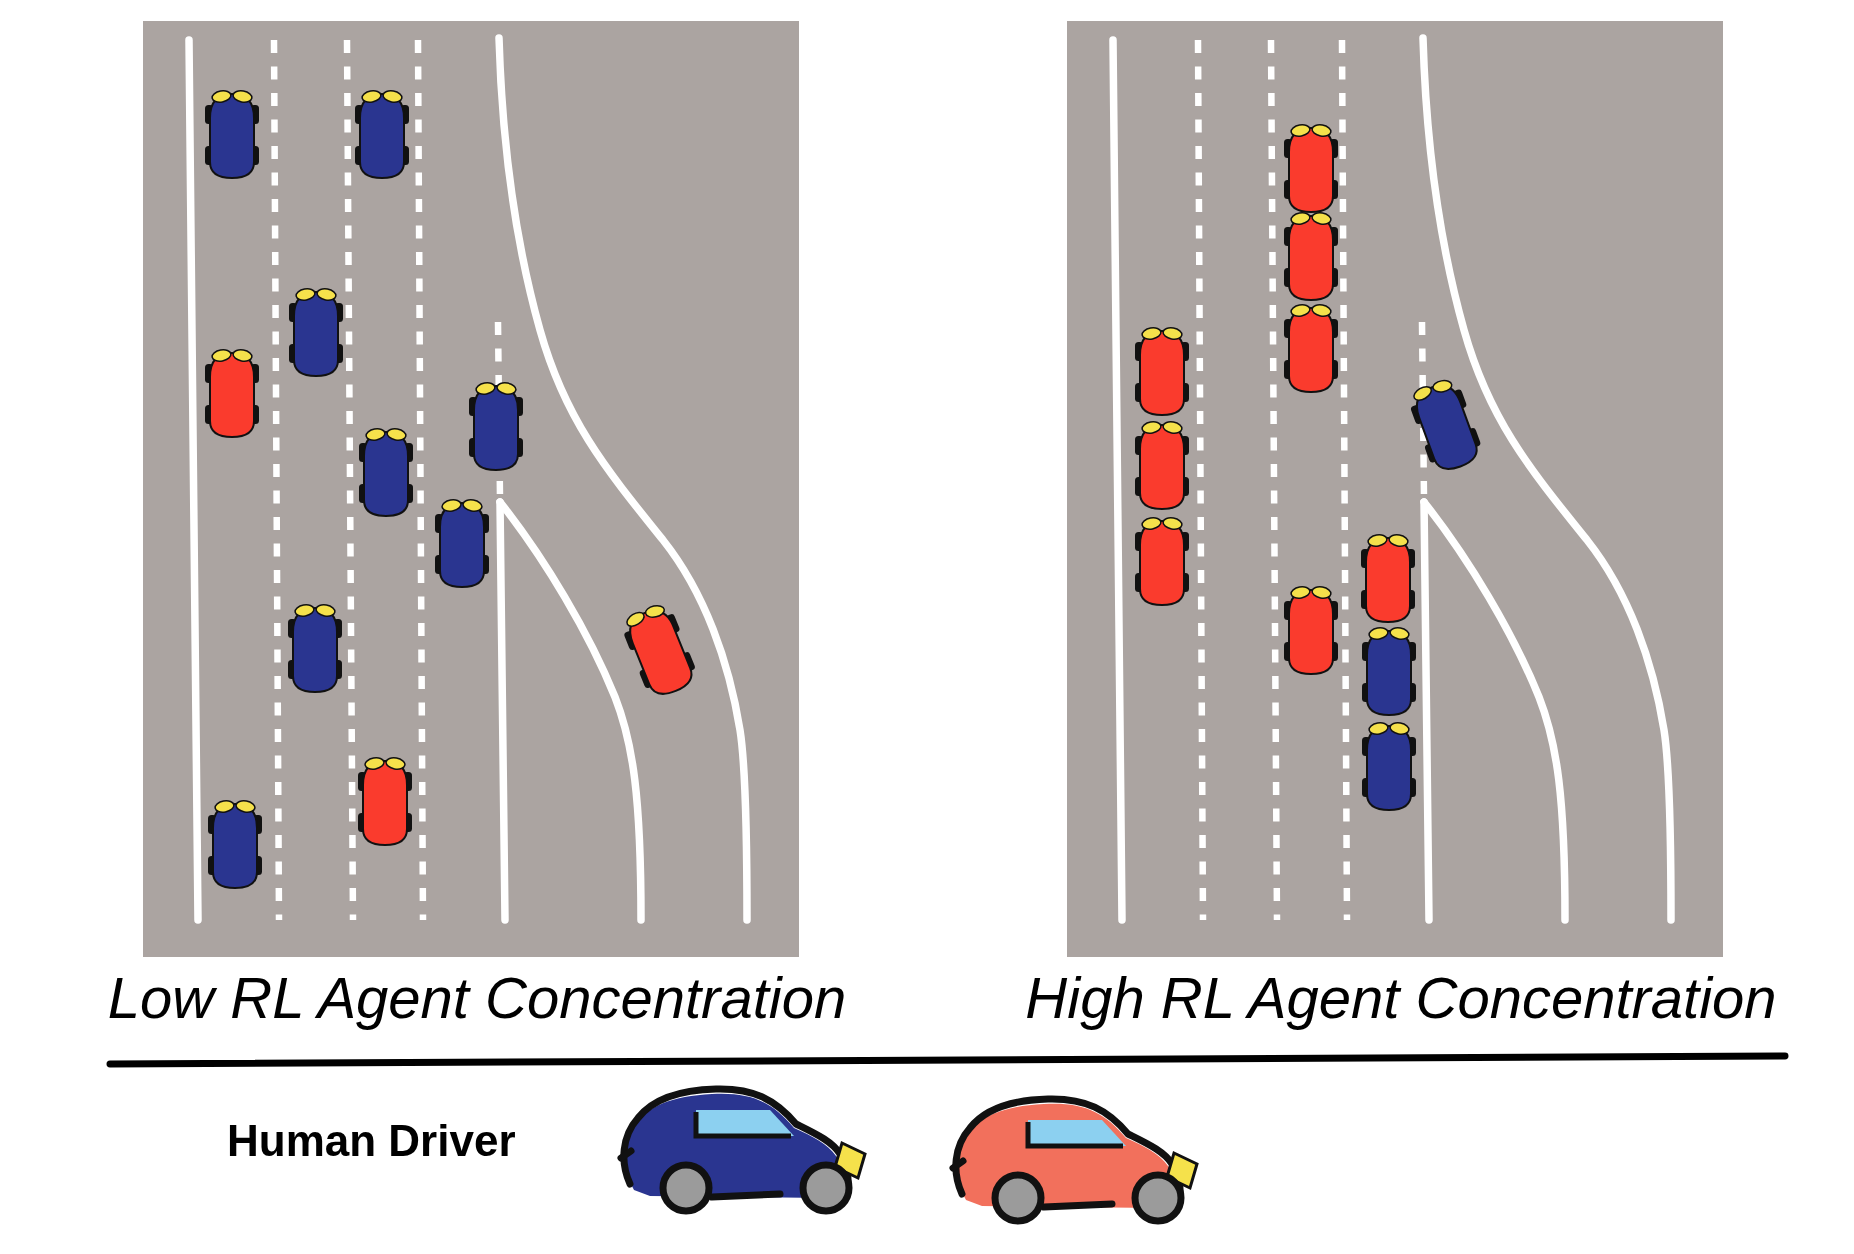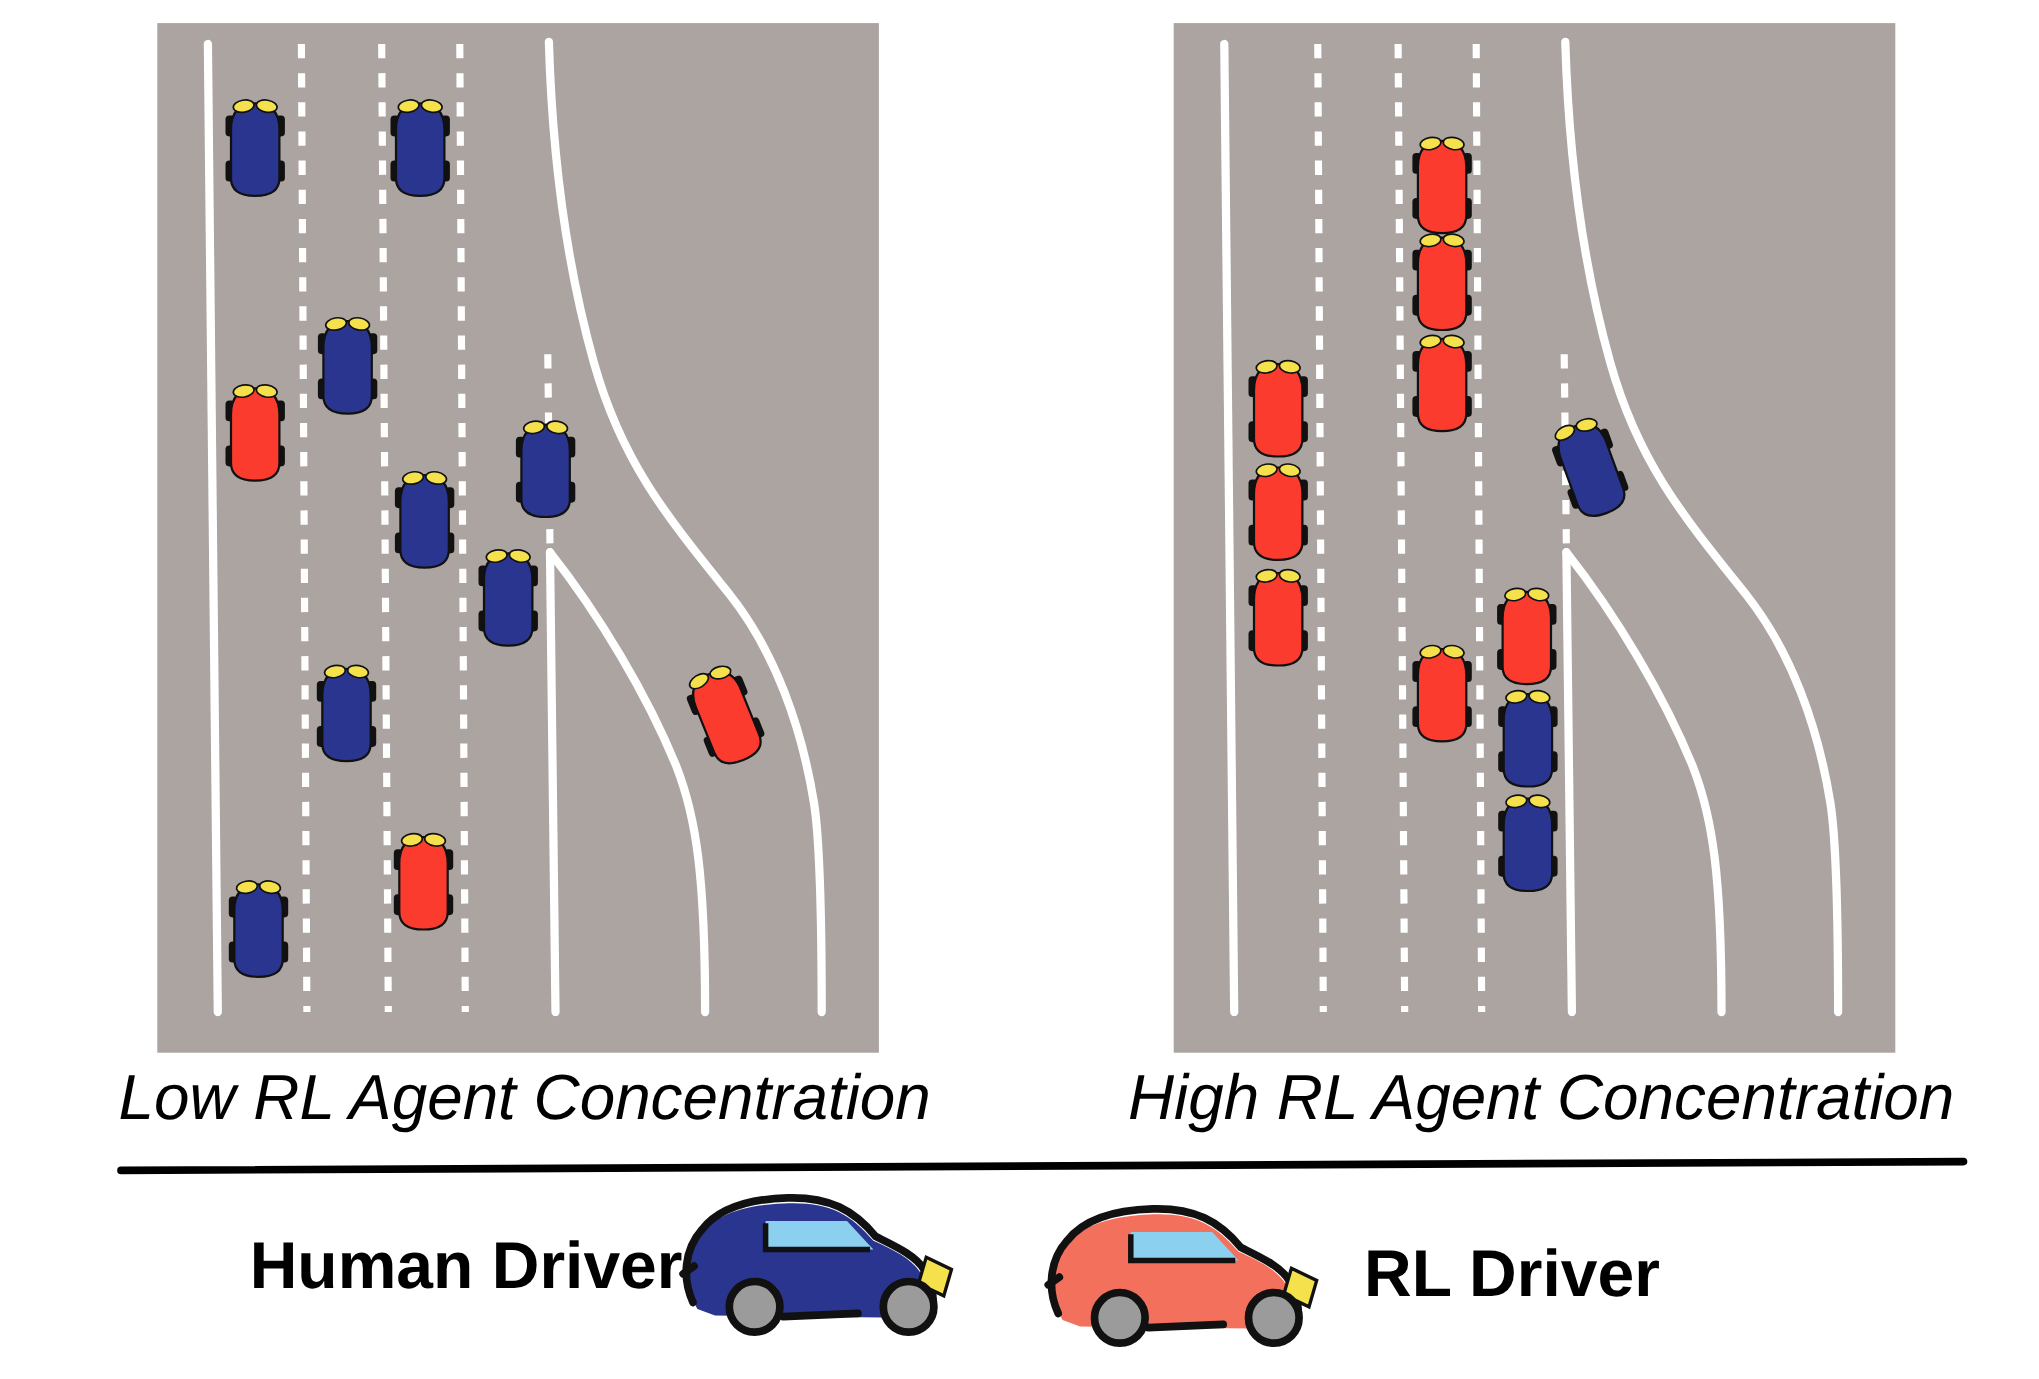--- a/index.html
+++ b/index.html
@@ -3,21 +3,21 @@
 <meta charset="utf-8">
 <style>
   html,body { margin:0; padding:0; background:#fff; }
   .figure { position:relative; width:1854px; height:1254px; background:#fff; overflow:hidden;
             font-family:"Liberation Sans", sans-serif; }
   svg.scene { position:absolute; left:0; top:0; }
   .caption { position:absolute; top:964px; width:760px; text-align:center;
              font-style:italic; font-weight:400; font-size:58px; color:#000; white-space:nowrap; }
   .caption-left  { left:97px; }
   .caption-right { left:1021px; }
-  .legend-label { position:absolute; font-weight:700; font-size:60px; color:#000; white-space:nowrap; }
+  .legend-label { position:absolute; font-weight:700; font-size:44px; color:#000; white-space:nowrap; }
   .legend-label-human { left:227px; top:1116px; }
   .legend-label-rl    { left:1240px; top:1123px; }
   .lane-solid { stroke:var(--lane-line); stroke-width:7.5; fill:none; stroke-linecap:round; }
   .lane-dash  { stroke:var(--lane-line); stroke-width:6.5; fill:none; stroke-dasharray:13 13.5; }
   .sep { stroke:var(--separator); stroke-width:7; stroke-linecap:round; }
 </style>
 </head>
 <body>
 
 <div class="figure">
@@ -103,14 +103,13 @@
     </g>
     <g transform="translate(952 1096)">
       <use href="#side-car" style="color:var(--rl-legend)"></use>
     </g>
   </svg>
 
   <div class="caption caption-right">High RL Agent Concentration</div>
   <div class="caption caption-left">Low RL Agent Concentration</div>
 
   <div class="legend-label legend-label-human">Human Driver</div>
-  <div class="legend-label legend-label-rl">RL Driver</div>
 </div>
 
 </body></html>

